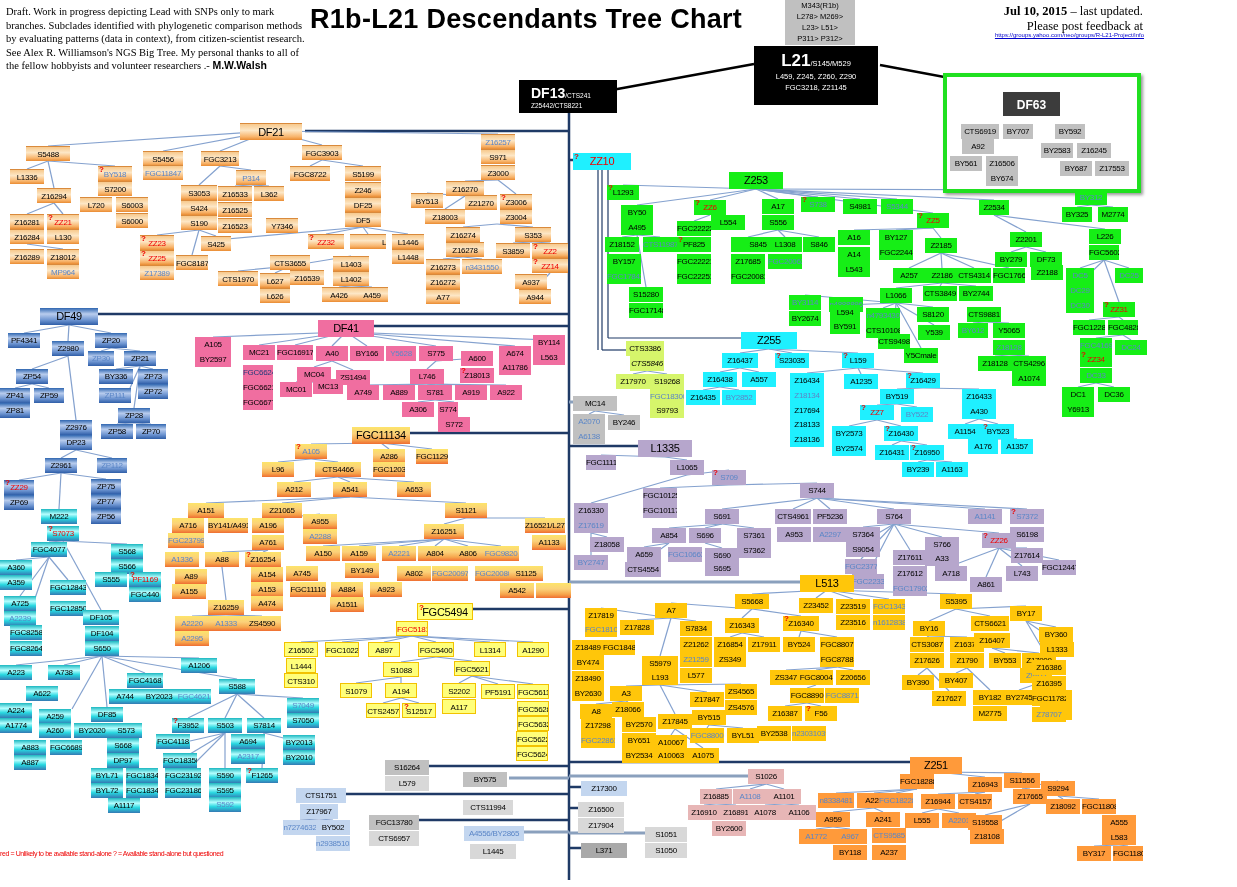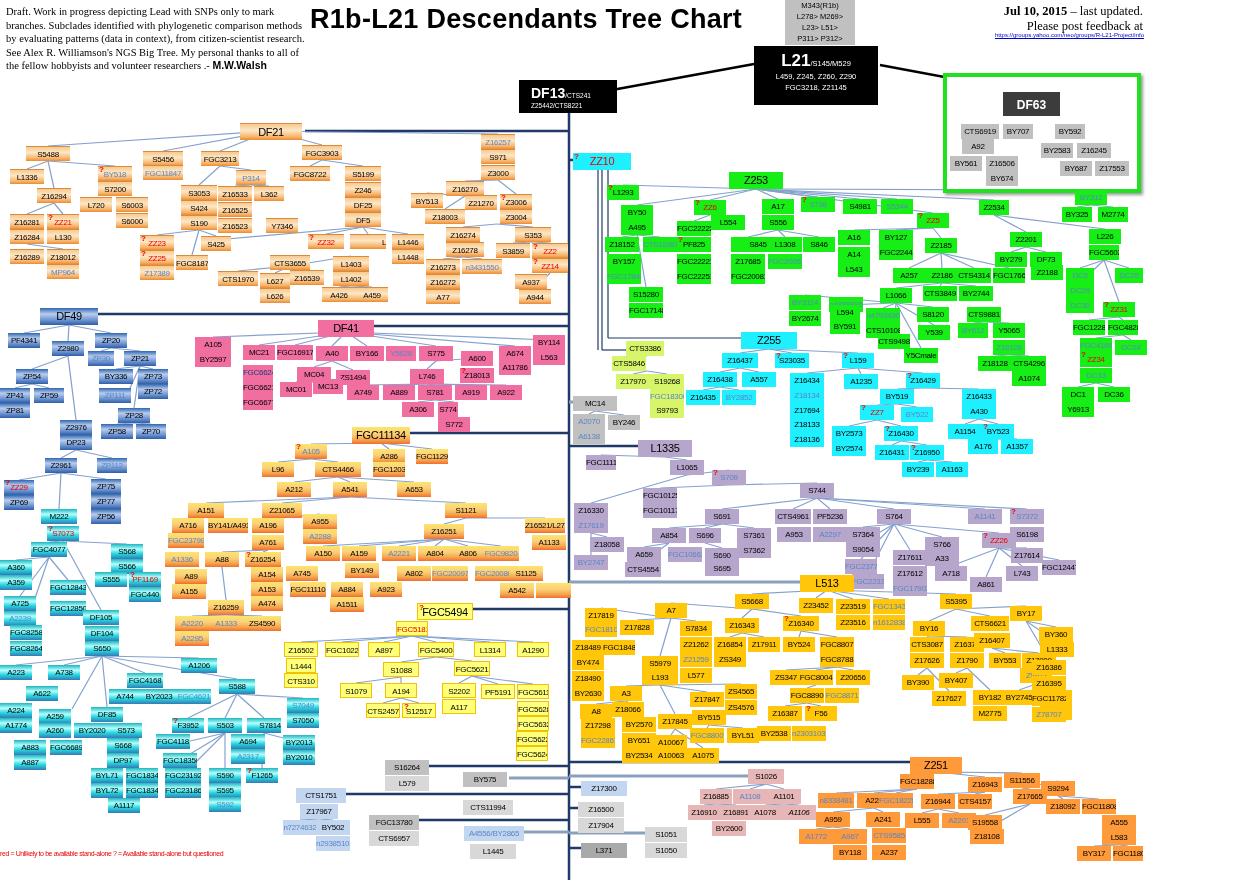--- a/index.html
+++ b/index.html
@@ -612,21 +612,21 @@
       <div class="n c-teal " style="left: 14px; top: 755px; width: 32px;">A887</div>
       <div class="n c-teal " style="left: 107px; top: 738px; width: 32px;">S668</div>
       <div class="n c-teal " style="left: 107px; top: 753px; width: 32px;">DP97</div>
       <div class="n c-teal " style="left: 91px; top: 768px; width: 32px;">BYL71</div>
       <div class="n c-teal " style="left: 126px; top: 768px; width: 32px;">FGC18343</div>
       <div class="n c-teal " style="left: 91px; top: 783px; width: 32px;">BYL72</div>
       <div class="n c-teal " style="left: 126px; top: 783px; width: 32px;">FGC18340</div>
       <div class="n c-teal " style="left: 108px; top: 798px; width: 32px;">A1117</div>
       <div class="n c-teal  q" style="left: 172px; top: 718px; width: 32px;">F3952</div>
       <div class="n c-teal " style="left: 208px; top: 718px; width: 34px;">S503</div>
-      <div class="n c-teal " style="left: 247px; top: 718px; width: 34px; text-align: right;">S7814</div>
+      <div class="n c-teal " style="left: 247px; top: 718px; width: 34px;">S7814</div>
       <div class="n c-teal blue" style="left: 287px; top: 698px; width: 32px;">S7049</div>
       <div class="n c-teal " style="left: 287px; top: 713px; width: 32px;">S7050</div>
       <div class="n c-teal " style="left: 156px; top: 734px; width: 34px;">FGC4118</div>
       <div class="n c-teal " style="left: 231px; top: 734px; width: 34px;">A694</div>
       <div class="n c-teal " style="left: 283px; top: 735px; width: 32px;">BY2013</div>
       <div class="n c-teal blue" style="left: 231px; top: 749px; width: 34px;">A2317</div>
       <div class="n c-teal " style="left: 283px; top: 750px; width: 32px;">BY2010</div>
       <div class="n c-teal " style="left: 163px; top: 753px; width: 34px;">FGC18350</div>
       <div class="n c-teal " style="left: 165px; top: 768px; width: 36px;">FGC23192</div>
       <div class="n c-teal " style="left: 165px; top: 783px; width: 36px;">FGC23186</div>
@@ -822,21 +822,21 @@
       <div class="n c-green red q" style="left: 1080px; top: 352px; width: 32px;">ZZ34</div>
       <div class="n c-green " style="left: 978px; top: 356px; width: 34px;">Z18128</div>
       <div class="n c-green " style="left: 1012px; top: 356px; width: 34px;">CTS4296</div>
       <div class="n c-green " style="left: 1012px; top: 371px; width: 34px;">A1074</div>
       <div class="n c-green blue" style="left: 1080px; top: 368px; width: 32px;">DC33</div>
       <div class="n c-green " style="left: 1062px; top: 387px; width: 32px;">DC1</div>
       <div class="n c-green " style="left: 1098px; top: 387px; width: 32px;">DC36</div>
       <div class="n c-green " style="left: 1062px; top: 402px; width: 32px;">Y6913</div>
       <div class="n c-cyan big-n" style="left: 741px; top: 332px; width: 56px;">Z255</div>
       <div class="n c-lime " style="left: 626px; top: 341px; width: 38px;">CTS3386</div>
-      <div class="n c-lime " style="left: 612px; top: 356px; width: 34px;">CTS5846</div>
+      <div class="n c-lime " style="left: 630px; top: 356px; width: 34px; font-style: italic;">CTS5846</div>
       <div class="n c-lime " style="left: 616px; top: 374px; width: 34px;">Z17970</div>
       <div class="n c-lime " style="left: 650px; top: 374px; width: 34px;">S19268</div>
       <div class="n c-lime blue" style="left: 650px; top: 389px; width: 34px;">FGC18300</div>
       <div class="n c-lime " style="left: 650px; top: 403px; width: 34px;">S9793</div>
       <div class="n c-cyan " style="left: 722px; top: 353px; width: 36px;">Z16437</div>
       <div class="n c-cyan  q" style="left: 775px; top: 353px; width: 34px;">S23035</div>
       <div class="n c-cyan  q" style="left: 842px; top: 353px; width: 32px;">L159</div>
       <div class="n c-cyan " style="left: 703px; top: 372px; width: 34px;">Z16438</div>
       <div class="n c-cyan " style="left: 742px; top: 372px; width: 34px;">A557</div>
       <div class="n c-cyan " style="left: 686px; top: 390px; width: 34px;">Z16435</div>
@@ -996,21 +996,21 @@
       <div class="n c-gold " style="left: 655px; top: 748px; width: 32px;">A10063</div>
       <div class="n c-gold " style="left: 687px; top: 748px; width: 32px;">A1075</div>
       <div class="n c-amber big-n" style="left: 910px; top: 757px; width: 52px;">Z251</div>
       <div class="n c-rose " style="left: 748px; top: 769px; width: 36px;">S1026</div>
       <div class="n c-rose " style="left: 700px; top: 789px; width: 32px;">Z16885</div>
       <div class="n c-rose blue" style="left: 733px; top: 789px; width: 34px;">A1108</div>
       <div class="n c-rose " style="left: 767px; top: 789px; width: 34px;">A1101</div>
       <div class="n c-rose " style="left: 688px; top: 805px; width: 32px;">Z16910</div>
       <div class="n c-rose " style="left: 720px; top: 805px; width: 32px;">Z16891</div>
       <div class="n c-rose " style="left: 748px; top: 805px; width: 34px;">A1078</div>
-      <div class="n c-rose " style="left: 782px; top: 805px; width: 34px; font-style: italic;">A1106</div>
+      <div class="n c-rose " style="left: 782px; top: 805px; width: 34px;">A1106</div>
       <div class="n c-rose " style="left: 712px; top: 821px; width: 34px;">BY2600</div>
       <div class="n c-amber " style="left: 900px; top: 774px; width: 34px;">FGC18288</div>
       <div class="n c-amber " style="left: 968px; top: 777px; width: 34px;">Z16943</div>
       <div class="n c-amber " style="left: 1004px; top: 773px; width: 36px;">S11556</div>
       <div class="n c-amber " style="left: 1041px; top: 781px; width: 34px;">S9294</div>
       <div class="n c-amber blue" style="left: 818px; top: 793px; width: 36px;">n8338481</div>
       <div class="n c-amber " style="left: 857px; top: 793px; width: 34px;">A228</div>
       <div class="n c-amber blue" style="left: 879px; top: 793px; width: 34px;">FGC18228</div>
       <div class="n c-amber " style="left: 921px; top: 794px; width: 34px;">Z16944</div>
       <div class="n c-amber " style="left: 958px; top: 794px; width: 34px;">CTS4157</div>

